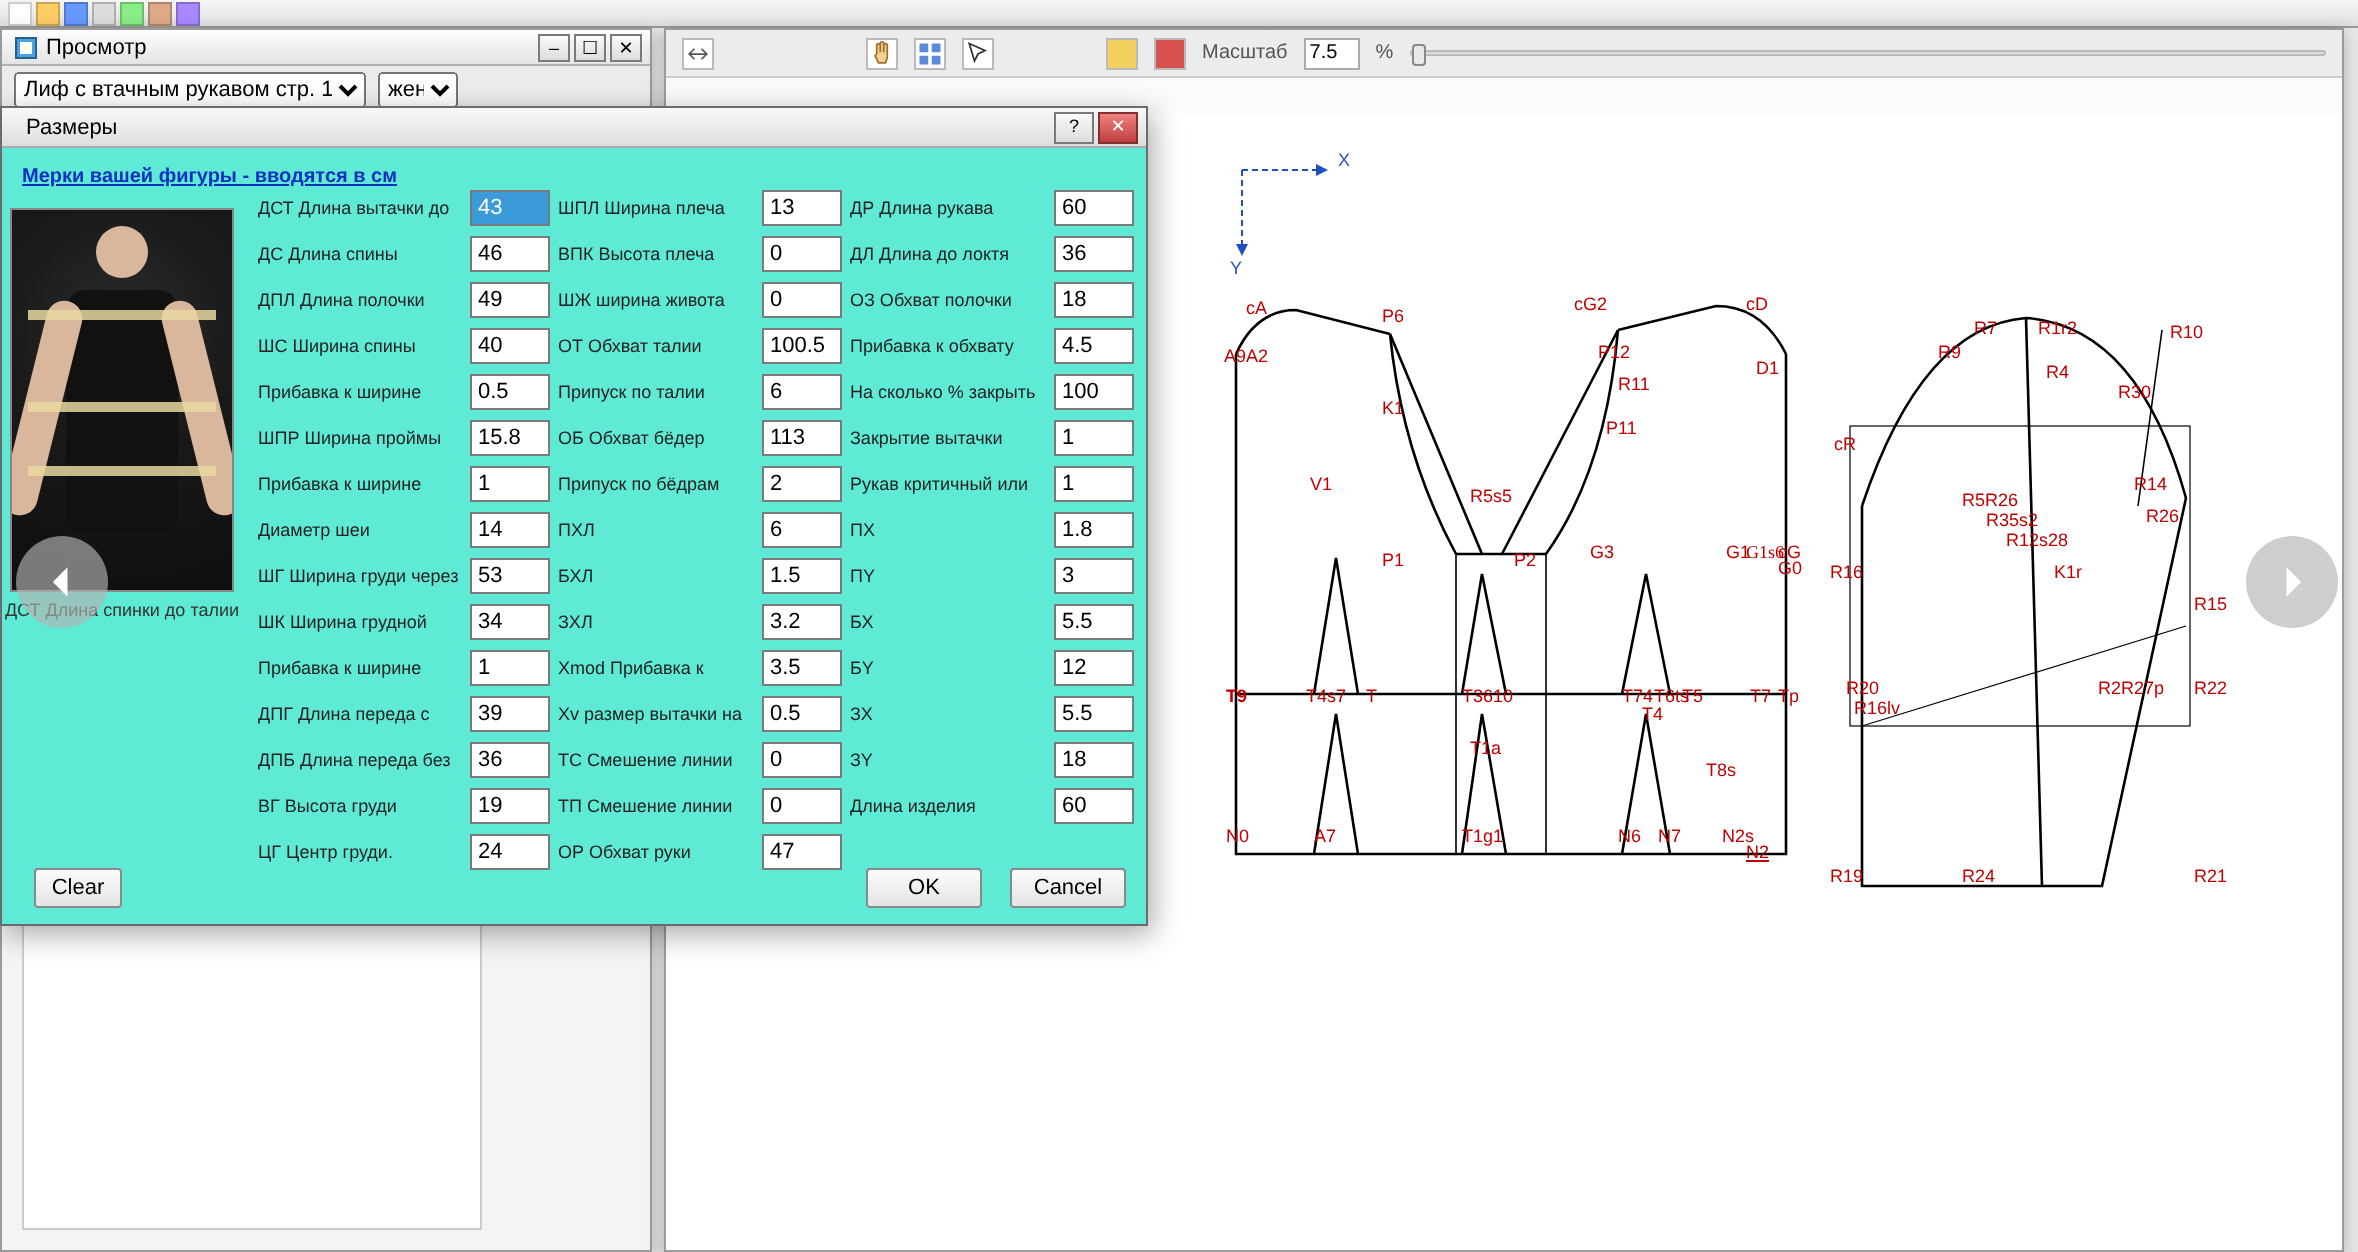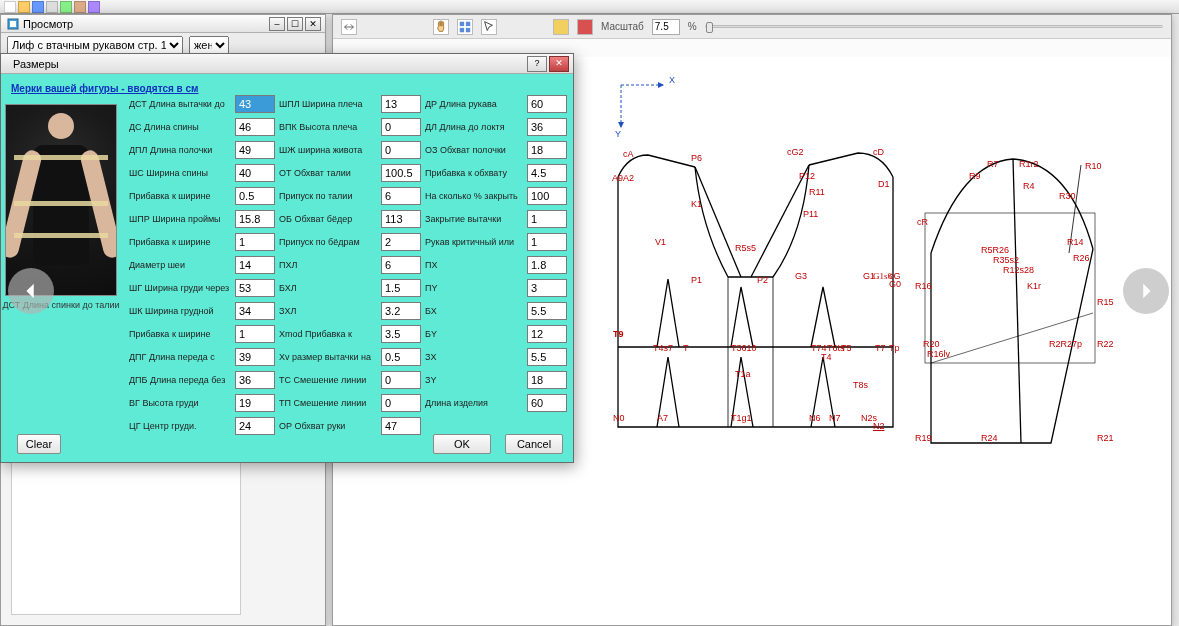--- a/index.html
+++ b/index.html
@@ -409,21 +409,21 @@
         <path d="M160 12 L148 100" stroke-width="0.8"></path>
       </g>
     </svg>
 
     <span class="pt-label" style="left:290px;top:92px;">cA</span>
     <span class="pt-label" style="left:279px;top:116px;">A9A2</span>
     <span class="pt-label" style="left:358px;top:96px;">P6</span>
     <span class="pt-label" style="left:358px;top:142px;">K1</span>
     <span class="pt-label" style="left:322px;top:180px;">V1</span>
     <span class="pt-label" style="left:358px;top:218px;">P1</span>
-    <span class="pt-label" style="left:280px;top:272px;font-weight:bold;">T9</span>
+    <span class="pt-label" style="left:280px;top:286px;font-weight:bold;">T9</span>
     <span class="pt-label" style="left:280px;top:356px;">N0</span>
     <span class="pt-label" style="left:324px;top:356px;">A7</span>
     <span class="pt-label" style="left:320px;top:286px;">T4s7</span>
     <span class="pt-label" style="left:350px;top:286px;">T</span>
     <span class="pt-label" style="left:402px;top:312px;">T1a</span>
     <span class="pt-label" style="left:454px;top:90px;">cG2</span>
     <span class="pt-label" style="left:470px;top:152px;">P11</span>
     <span class="pt-label" style="left:402px;top:186px;">R5s5</span>
     <span class="pt-label" style="left:424px;top:218px;">P2</span>
     <span class="pt-label" style="left:462px;top:214px;">G3</span>

